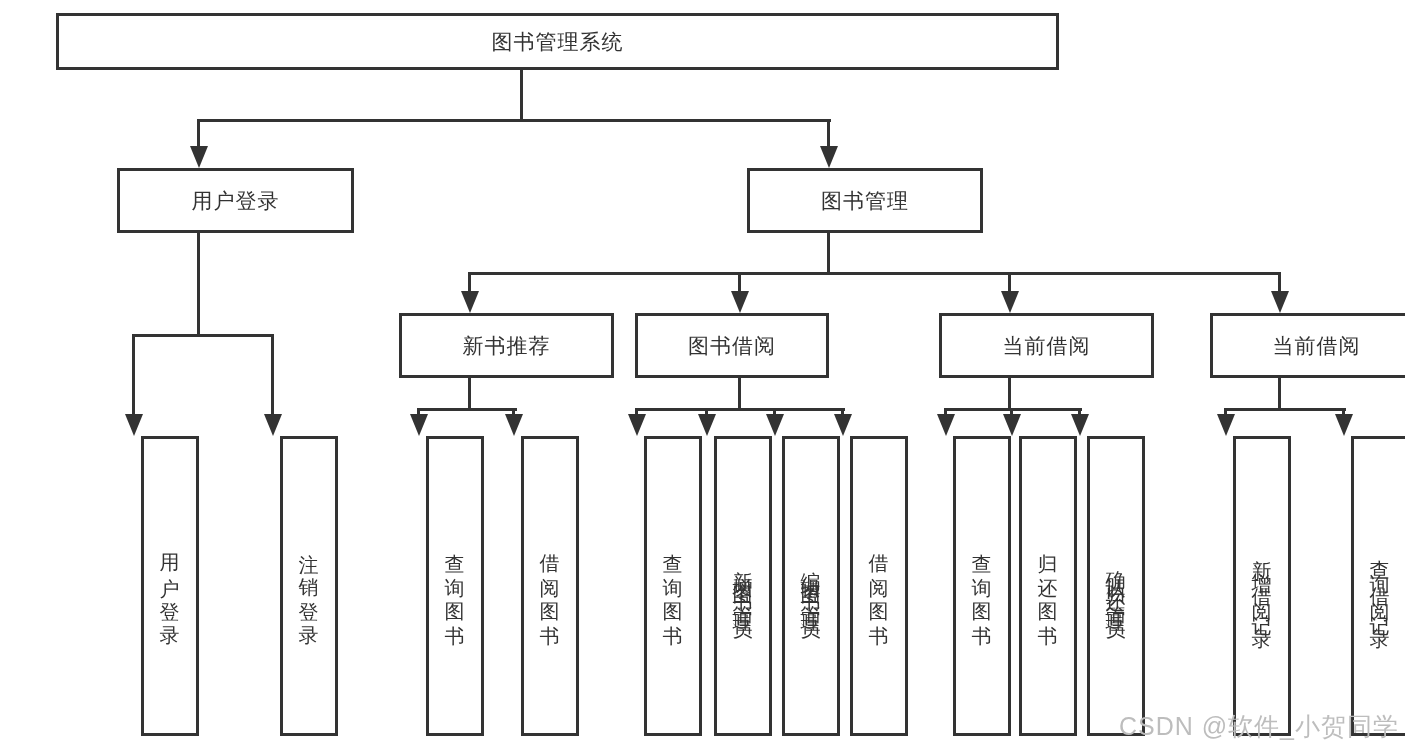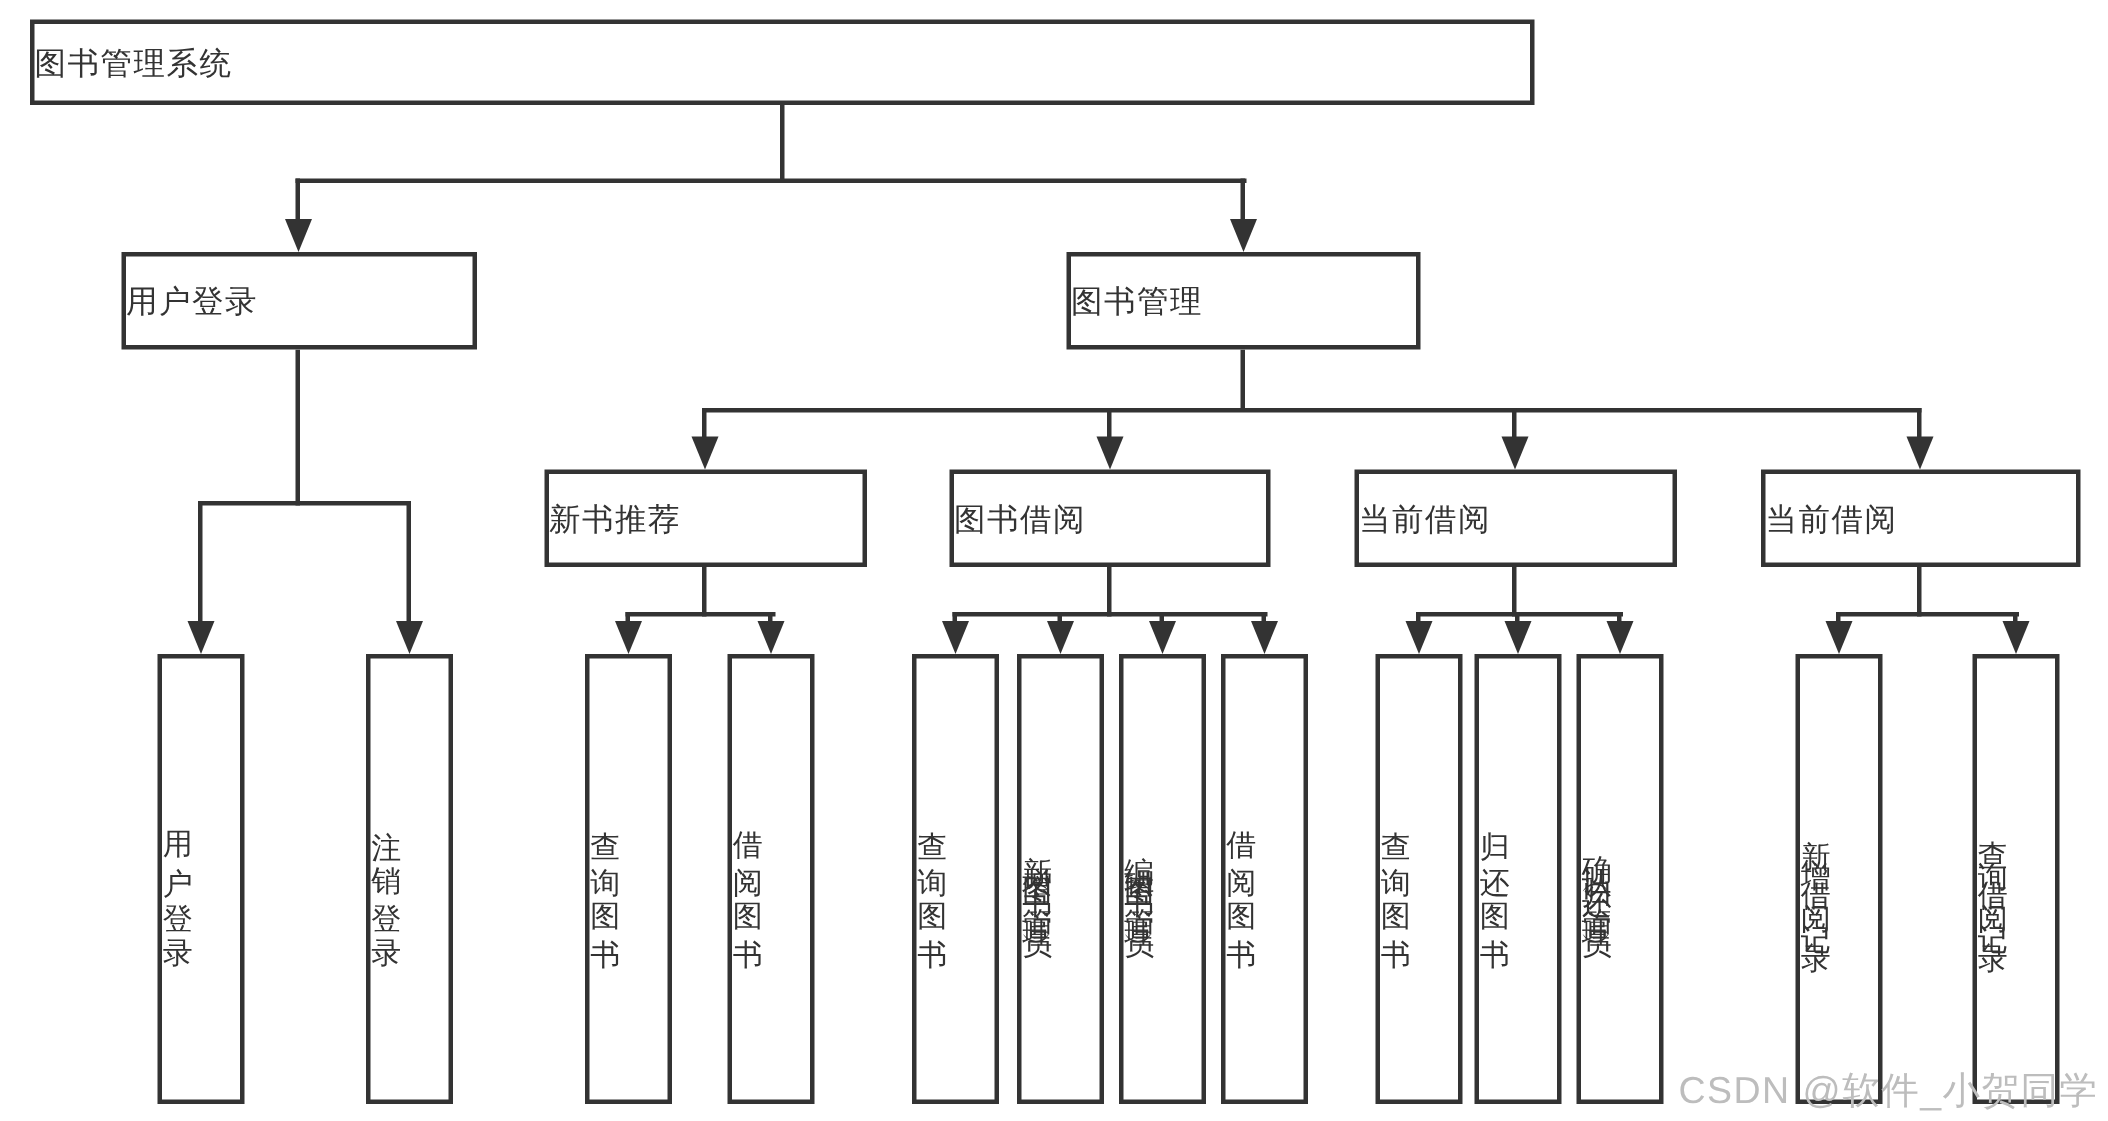--- a/index.html
+++ b/index.html
@@ -3,21 +3,21 @@
 <meta charset="utf-8">
 <style>
   html,body{margin:0;padding:0;background:#ffffff;}
   .stage{
     position:relative;width:1405px;height:747px;background:#ffffff;
     font-family:"Liberation Sans","DejaVu Sans",sans-serif;color:#333;
     overflow:hidden;
   }
   .node{
     position:absolute;box-sizing:border-box;border:3px solid #333333;background:#ffffff;
-    display:flex;align-items:center;justify-content:flex-start;
+    display:flex;align-items:center;justify-content:center;margin-left:36px;
   }
   .hlabel{font-size:21px;color:#333;letter-spacing:1px;white-space:nowrap;}
   .vtext{
     writing-mode:vertical-rl;text-orientation:mixed;
     font-size:20px;color:#333;line-height:1;white-space:nowrap;
   }
   .ls4{letter-spacing:24px;}
   .ls6{letter-spacing:14px;}
   .ls9{letter-spacing:7px;}
   .vl{position:absolute;width:3px;background:#333333;}
@@ -103,21 +103,21 @@
   <div class="node" style="left:81px;top:168px;width:237px;height:65px">
     <span class="hlabel">用户登录</span>
   </div>
   <div class="node" style="left:711px;top:168px;width:236px;height:65px">
     <span class="hlabel">图书管理</span>
   </div>
 
   <div class="node" style="left:363px;top:313px;width:215px;height:65px">
     <span class="hlabel">新书推荐</span>
   </div>
-  <div class="node" style="left:633px;top:313px;width:214px;height:65px">
+  <div class="node" style="left:599px;top:313px;width:194px;height:65px">
     <span class="hlabel">图书借阅</span>
   </div>
   <div class="node" style="left:903px;top:313px;width:215px;height:65px">
     <span class="hlabel">当前借阅</span>
   </div>
   <div class="node" style="left:1174px;top:313px;width:213px;height:65px">
     <span class="hlabel">当前借阅</span>
   </div>
 
   <div class="node" style="left:105px;top:436px;width:58px;height:300px">

